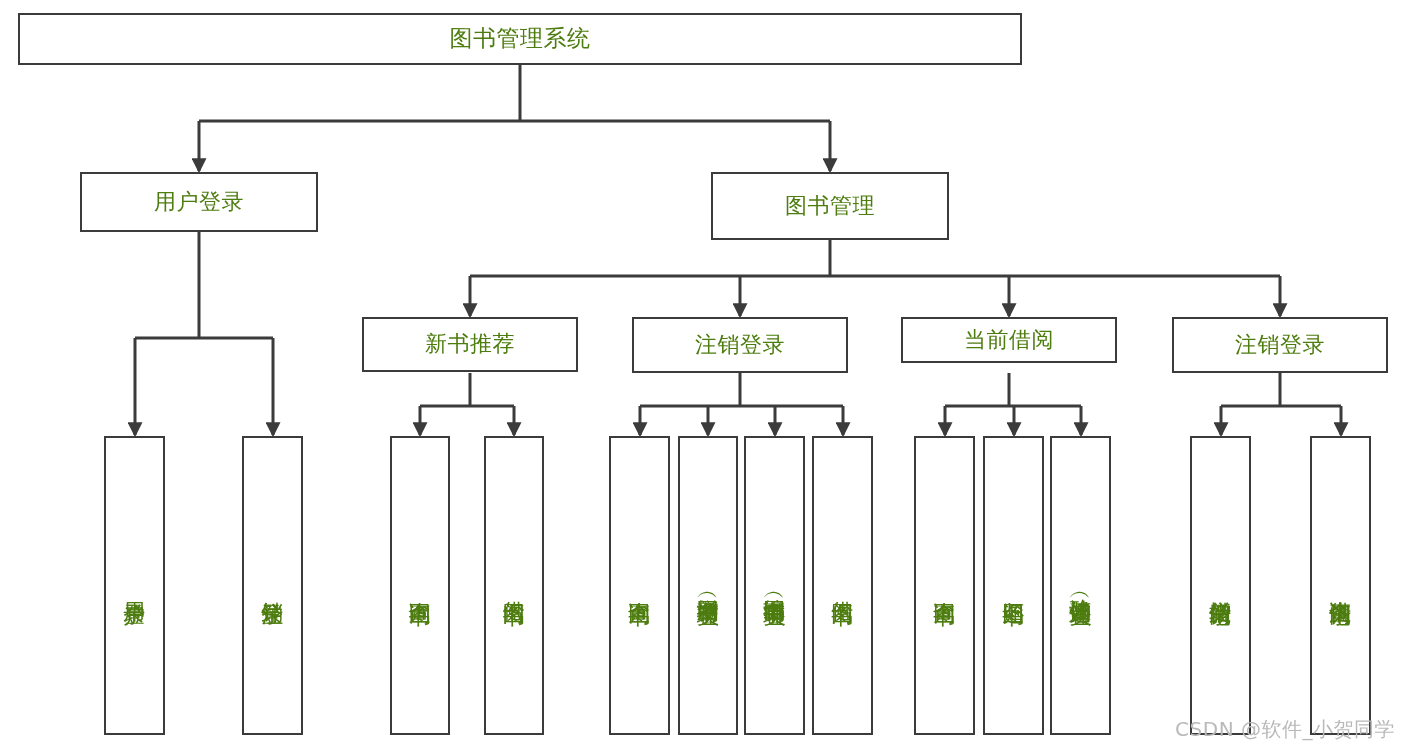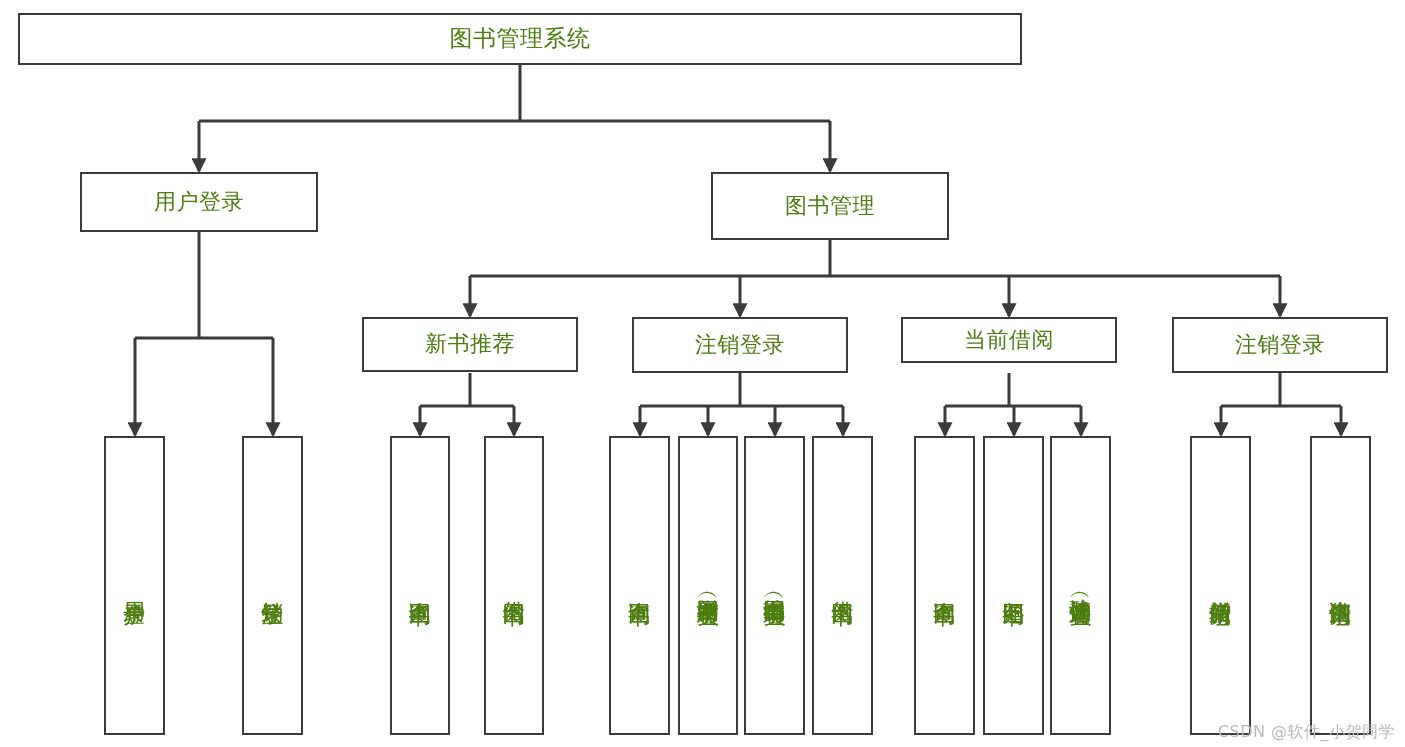--- a/index.html
+++ b/index.html
@@ -53,21 +53,21 @@
     text-orientation: upright;
     white-space: nowrap;
   }
   .node.root {
     font-size: 23px;
   }
   #watermark {
     position: absolute;
     right: 10px;
     bottom: 4px;
-    font-size: 16px;
+    font-size: 20px;
     color: #b9b9b9;
     letter-spacing: 0.5px;
     white-space: nowrap;
     pointer-events: none;
   }
 </style>
 </head>
 <body>
 
 <div id="canvas">

